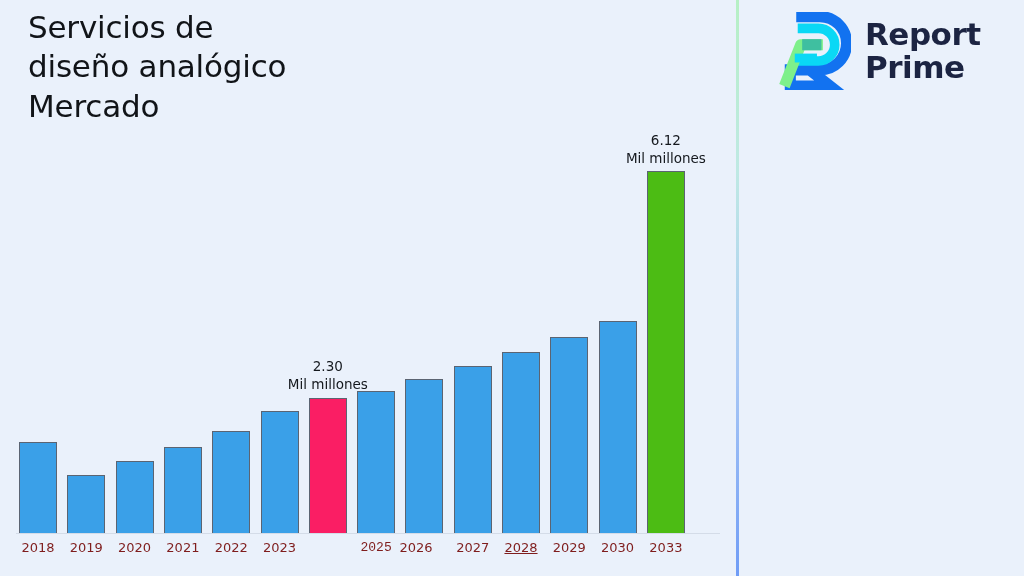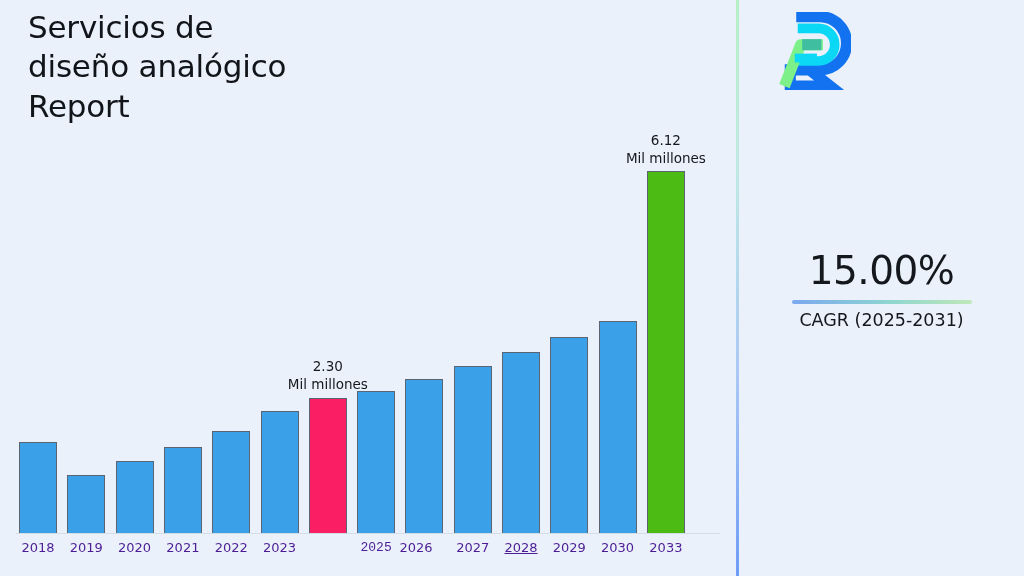--- a/index.html
+++ b/index.html
@@ -43,21 +43,21 @@
     color:#14181d;
     line-height:1.32;
     white-space:pre-line;
     pointer-events:none;
     margin-top:12px;
   }
   .xtick {
     position:absolute; top:540px;
     text-align:center;
     font-size:13px;
-    color:#4c1d95;
+    color:#7f1d1d;
   }
 
   
   .divider {
     position:absolute; left:736px; top:0; width:3px; height:576px;
     background:linear-gradient(to bottom,#b6f0c4 0%,#bfe9e4 30%,#a9c8f5 65%,#6f9cf6 100%);
   }
 
   
   .right-panel { position:absolute; left:739px; top:0; width:285px; height:576px; }
@@ -93,21 +93,21 @@
 </style>
 </head>
 <body>
 
 <div id="root">
 
   <div class="chart-area">
 
     <div class="title">Servicios de
 diseño analógico
-Report</div>
+Mercado</div>
 
     <div class="plot" id="plot">
         <div class="bar" style="left: 19px; width: 38px; height: 91.8603px; background: rgb(58, 160, 232); border-color: rgb(91, 100, 114);"></div>
         <div class="bar" style="left: 67.3px; width: 38px; height: 59.2647px; background: rgb(58, 160, 232); border-color: rgb(91, 100, 114);"></div>
         <div class="bar" style="left: 115.6px; width: 38px; height: 72.8956px; background: rgb(58, 160, 232); border-color: rgb(91, 100, 114);"></div>
         <div class="bar" style="left: 163.9px; width: 38px; height: 86.5265px; background: rgb(58, 160, 232); border-color: rgb(91, 100, 114);"></div>
         <div class="bar" style="left: 212.2px; width: 38px; height: 103.121px; background: rgb(58, 160, 232); border-color: rgb(91, 100, 114);"></div>
         <div class="bar" style="left: 260.5px; width: 38px; height: 122.678px; background: rgb(58, 160, 232); border-color: rgb(91, 100, 114);"></div>
         <div class="bar" style="left: 308.8px; width: 38px; height: 136.309px; background: rgb(250, 30, 100); border-color: rgb(91, 100, 114);"></div>
         <div class="bar" style="left: 357.1px; width: 38px; height: 143.421px; background: rgb(58, 160, 232); border-color: rgb(91, 100, 114);"></div>
@@ -148,22 +148,19 @@
     <div class="logo-wrap">
       <span class="logo-mark">
         <svg viewBox="0 0 100 105" width="74" height="78" aria-hidden="true">
           <path d="M26 6 H58 A36 36 0 0 1 58 78 L44 78 L72 100 L18 100 L18 78 L58 78" fill="none" stroke="#1272f0" stroke-width="15" stroke-linejoin="miter"></path>
           <path d="M28 22 H56 A22 22 0 0 1 56 66 L24 66" fill="none" stroke="#0ad8f5" stroke-width="13"></path>
           <path d="M10 100 L32 44 H62" fill="none" stroke="#7ef08a" stroke-width="15" stroke-linejoin="round"></path>
           <path d="M34 44 H60" fill="none" stroke="#3fbfa0" stroke-width="15"></path>
           <path d="M24 62 H54" fill="none" stroke="#0ad8f5" stroke-width="12"></path>
         </svg>
       </span>
+      <span class="logo-text">Report
+Prime</span>
     </div>
 
-    <div class="cagr-block">
-      <div class="cagr-value">15.00%</div>
-      <div class="cagr-rule"></div>
-      <div class="cagr-caption">CAGR (2025-2031)</div>
-    </div>
 
   </div>
 </div>
 
 </body></html>

